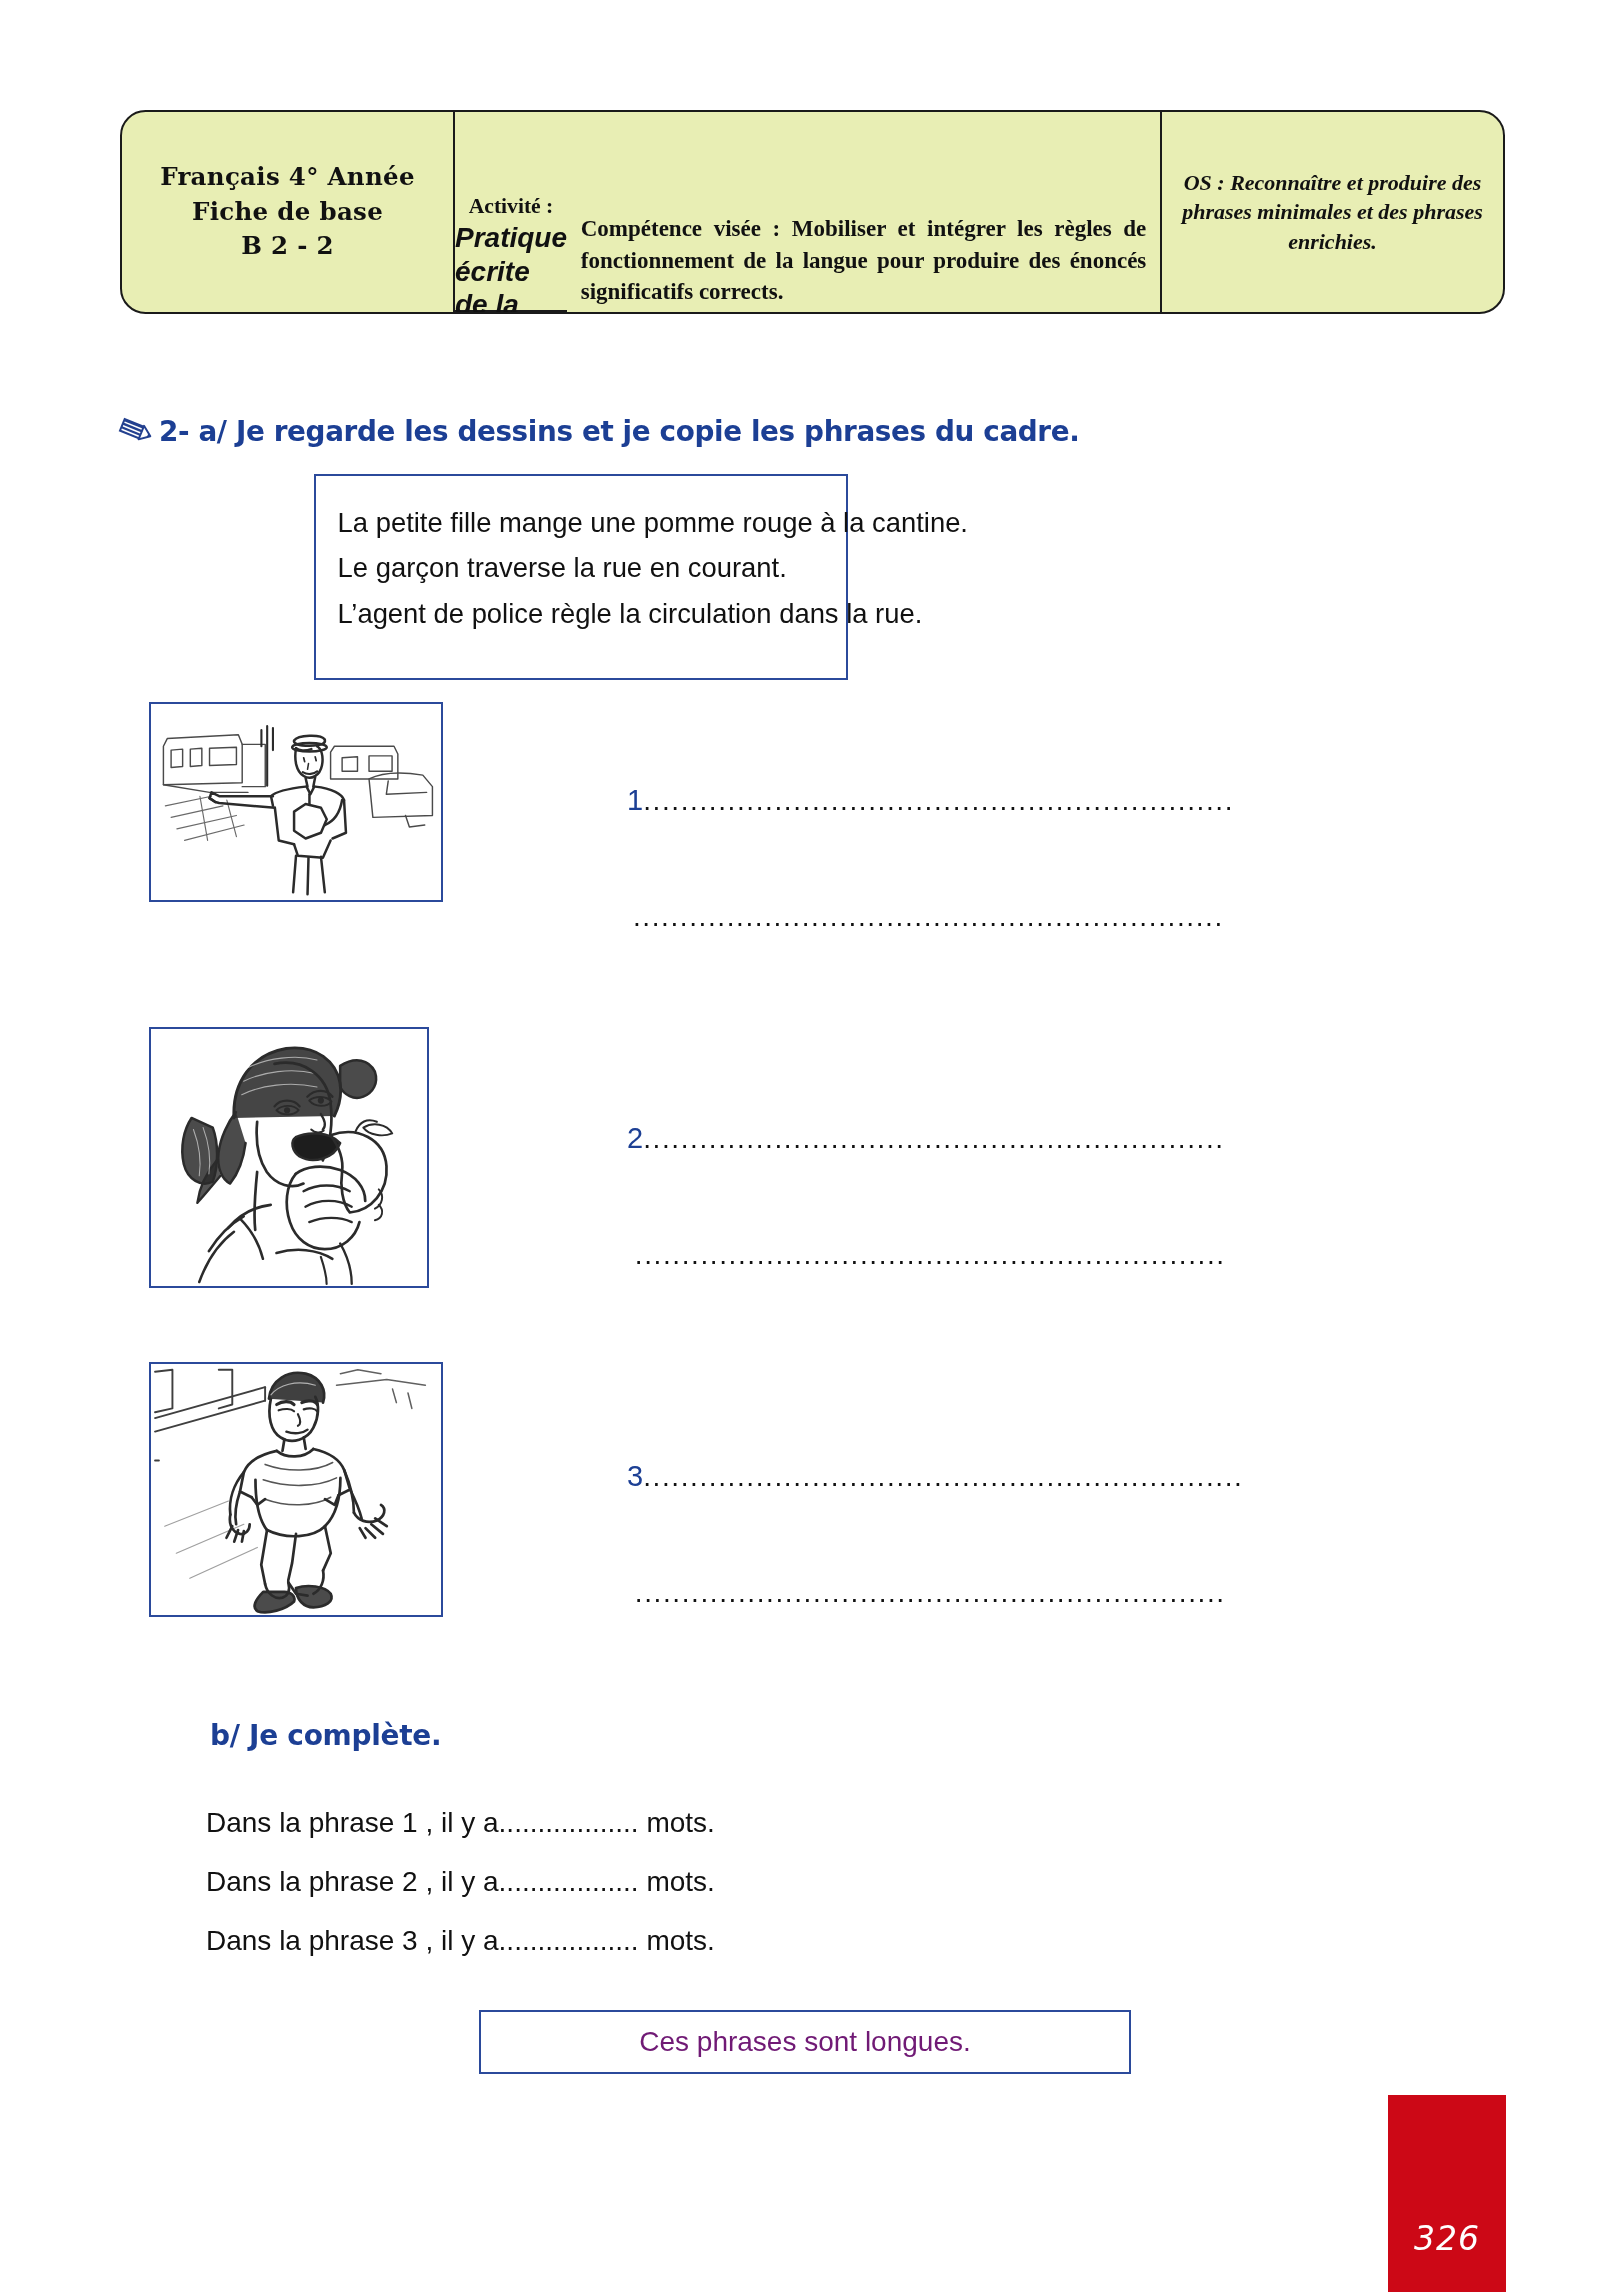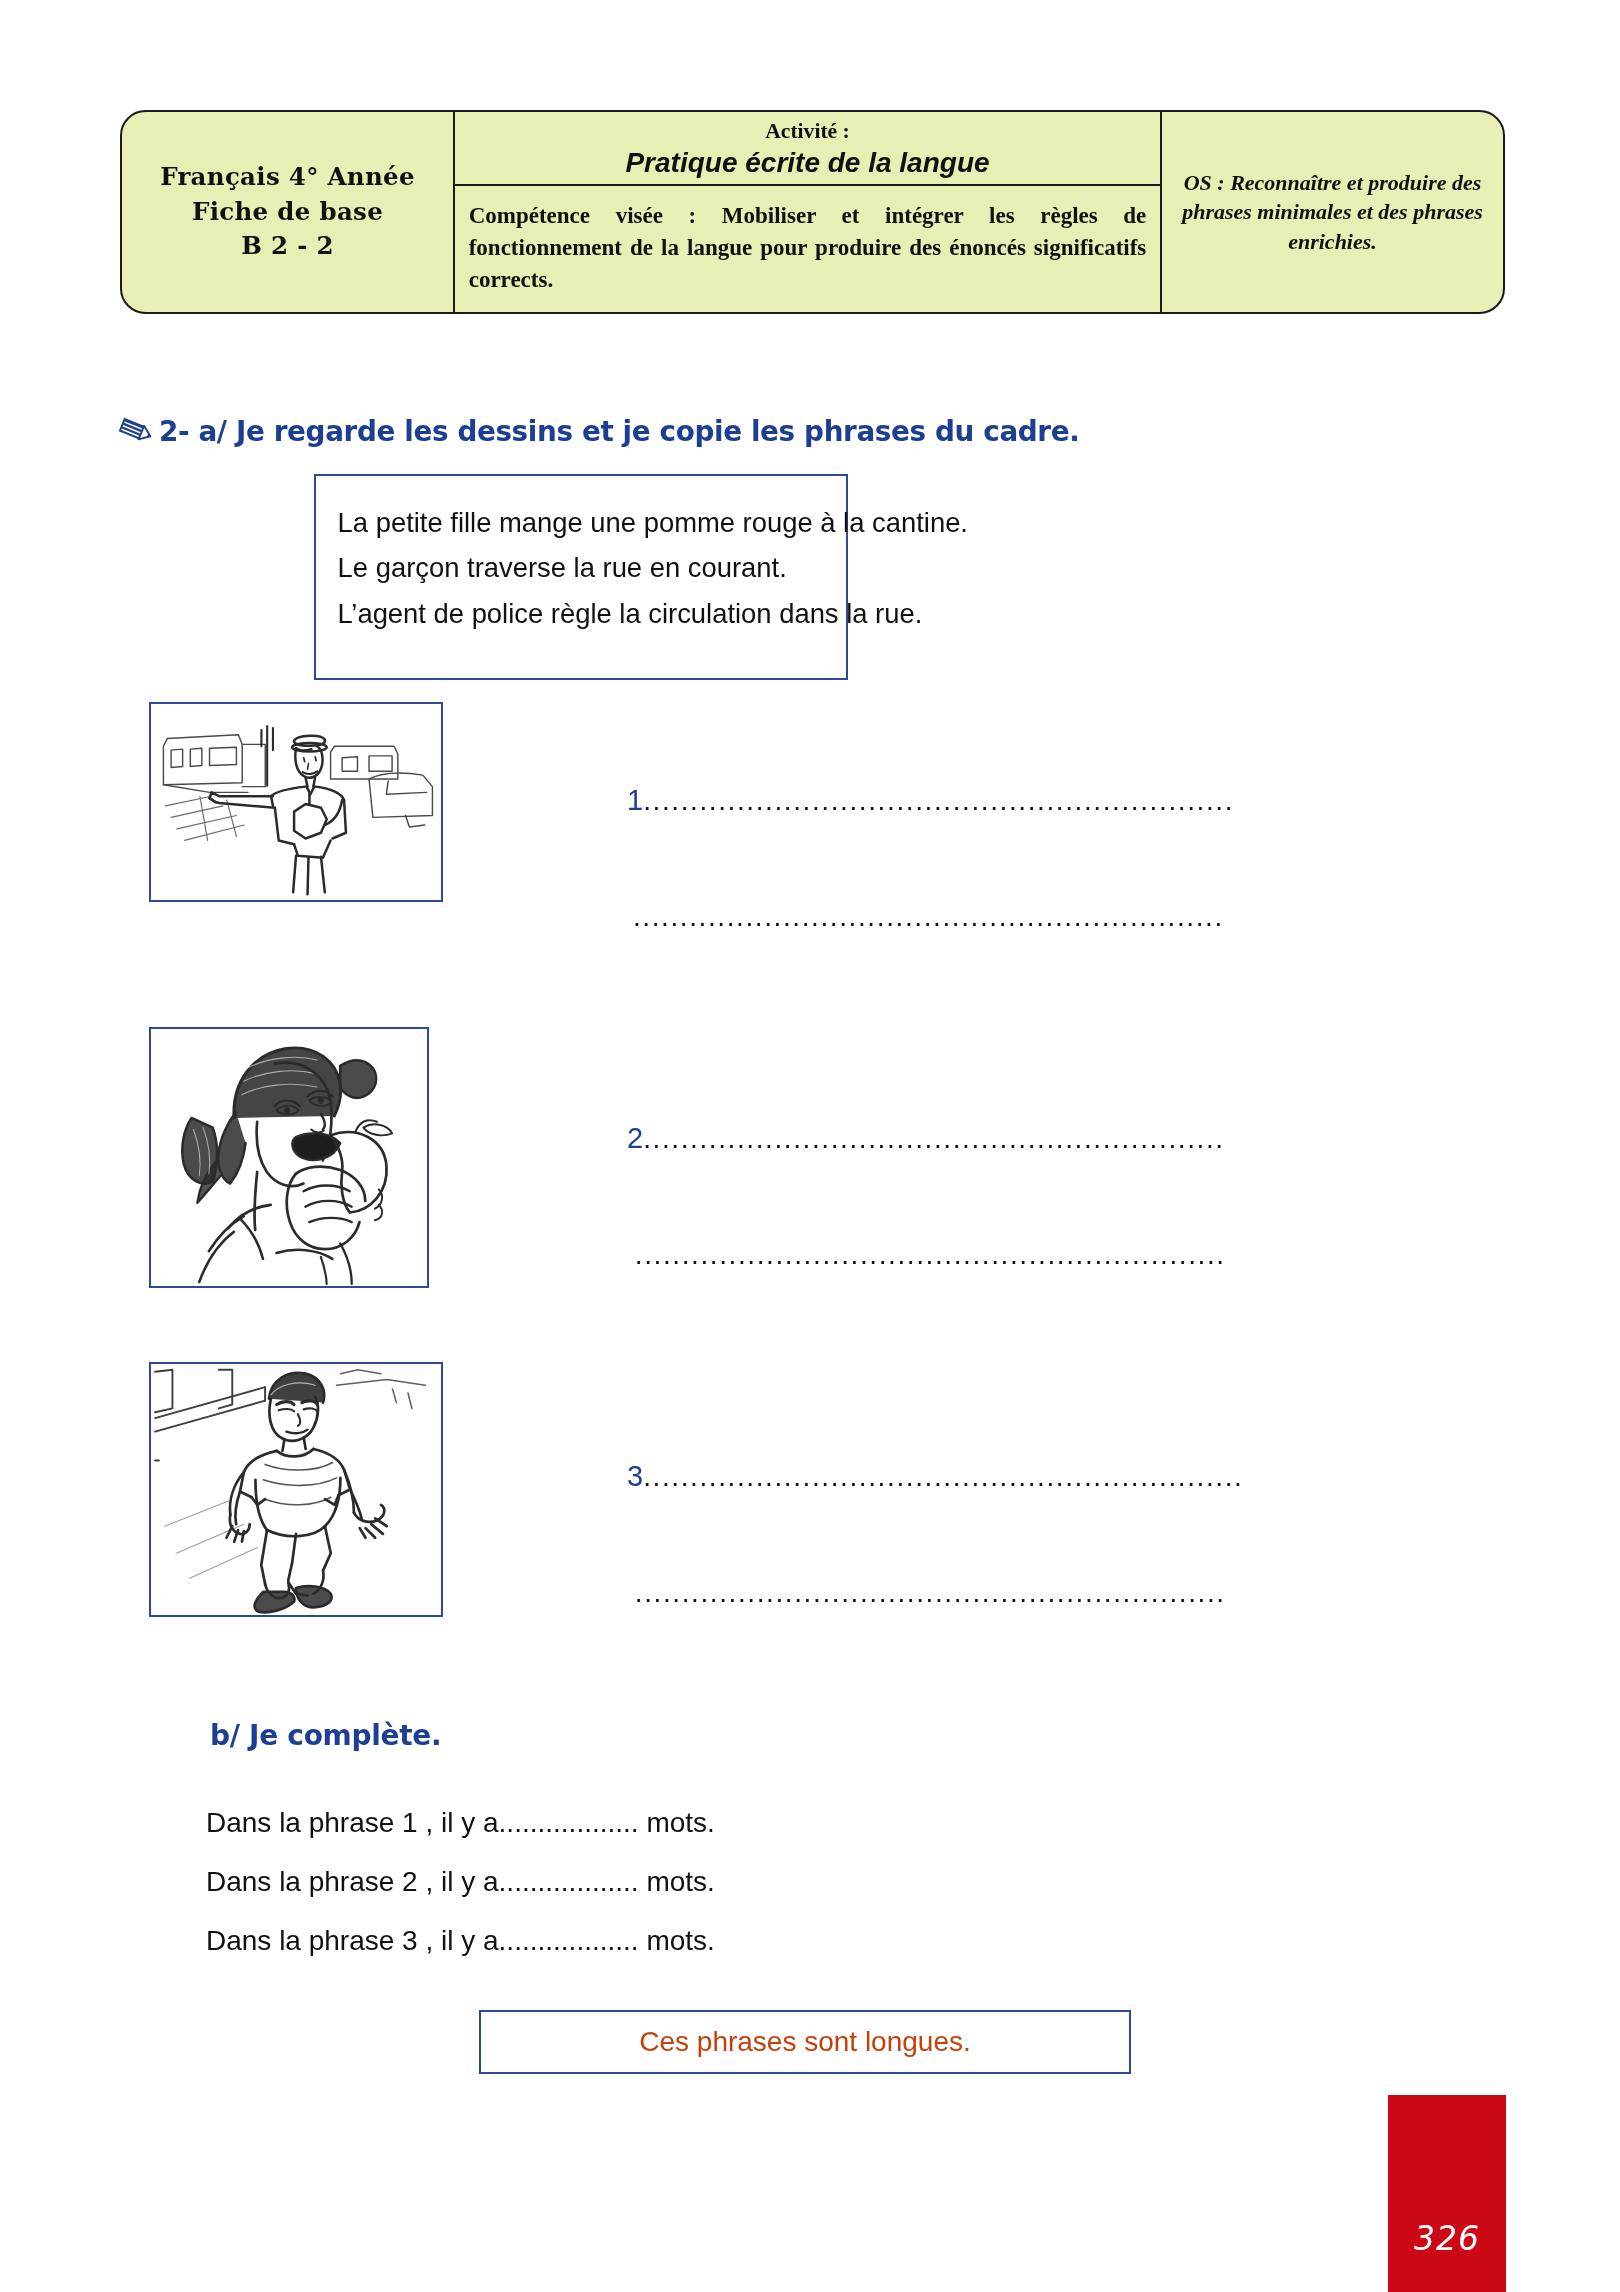--- a/index.html
+++ b/index.html
@@ -45,23 +45,24 @@
     font-weight: bold;
     font-size: 24.5px;
     color: #111;
     line-height: 1.42;
     text-align: center;
     letter-spacing: 0.3px;
   }
   .hdr-col-mid {
     flex: 1 1 auto;
     display: flex;
-    flex-direction: column;
+    flex-direction: row;
     border-right: 2.9px solid #1a1a1a;
     box-sizing: border-box;
+    align-items: flex-end;
   }
   .hdr-activity {
     height: 74px;
     flex: 0 0 74px;
     border-bottom: 2.9px solid #1a1a1a;
     display: flex;
     flex-direction: column;
     align-items: center;
     justify-content: center;
     box-sizing: border-box;
@@ -234,21 +235,21 @@
     border: 2px solid #2b4a9b;
     background: #ffffff;
     box-sizing: border-box;
     display: flex;
     align-items: center;
     justify-content: center;
   }
   .bottom-box-text {
     font-family: "Liberation Sans", sans-serif;
     font-size: 28px;
-    color: #c2410c;
+    color: #701a75;
   }
 
   
   .page-badge {
     position: absolute;
     left: 1388px;
     top: 2095px;
     width: 118px;
     height: 198px;
     background: #cc0816;

